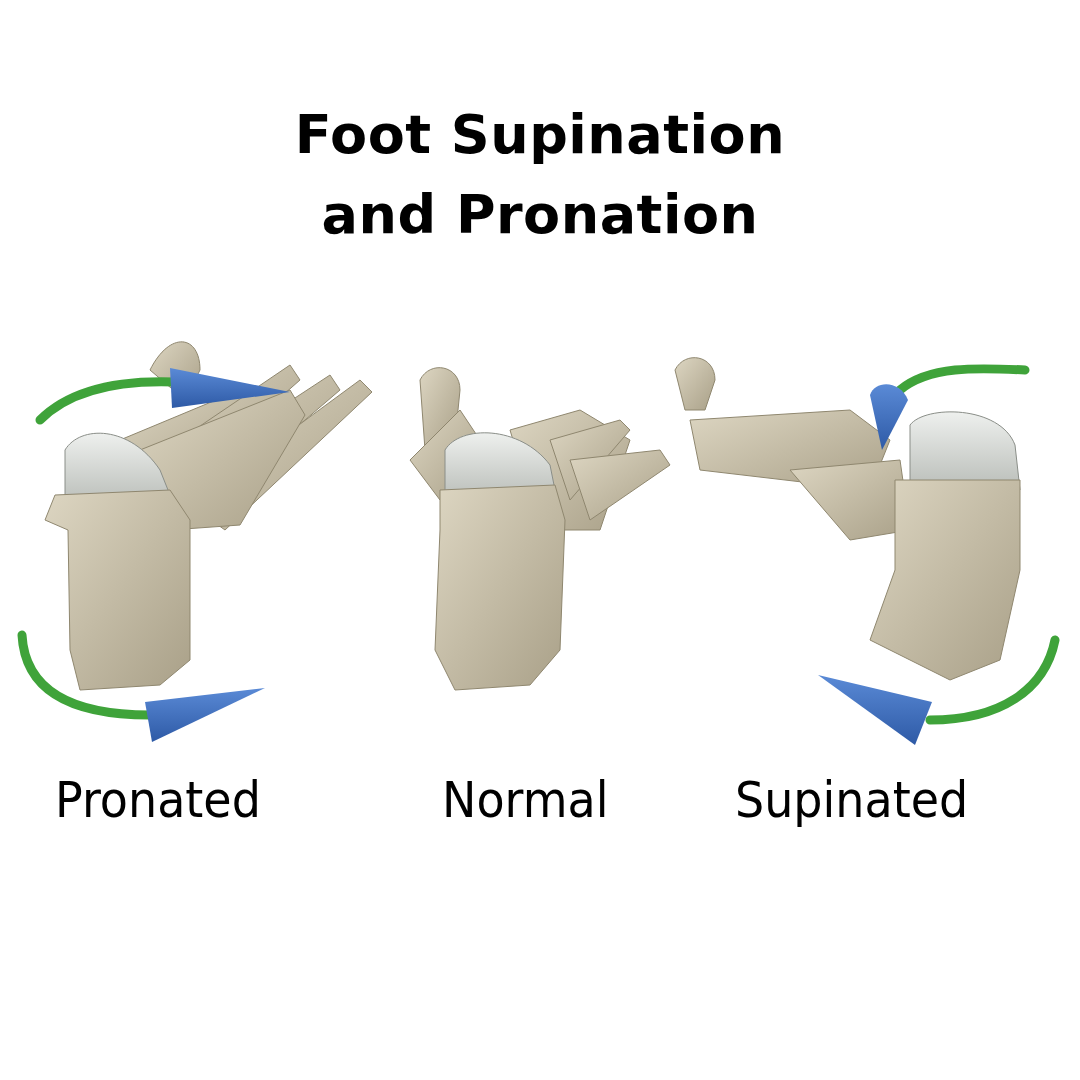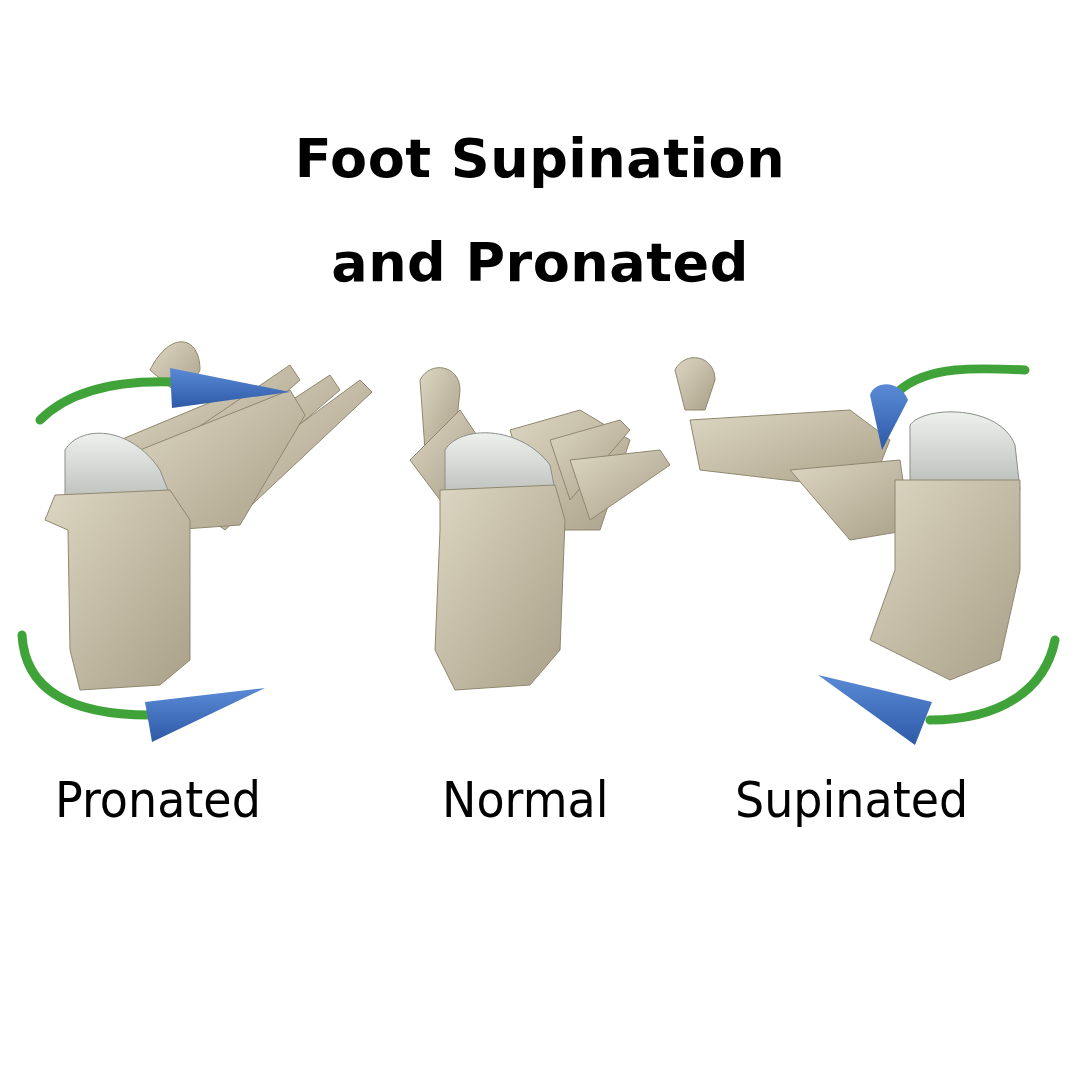--- a/index.html
+++ b/index.html
@@ -1,28 +1,28 @@
 <!DOCTYPE html>
 <html><head>
   <meta charset="utf-8">
   <style>
     html, body { margin: 0; padding: 0; background: #ffffff; }
     body { width: 1080px; height: 1080px; position: relative; overflow: hidden; font-family: "DejaVu Sans", sans-serif; }
     .title { position: absolute; left: 0; top: 95px; width: 1080px; text-align: center; font-family: "DejaVu Sans", sans-serif; font-weight: bold; font-size: 54px; line-height: 80px; color: #000; letter-spacing: 0.5px; }
-    .title span { display: block; margin-top: 24px; }
+    .title span { display: block; }
     .figure { position: absolute; }
     .label { position: absolute; top: 765px; font-family: "DejaVu Sans", sans-serif; font-size: 50px; font-weight: normal; color: #000; line-height: 70px; transform: scaleX(0.92); transform-origin: left center; }
     svg { display: block; }
   </style>
 </head>
 <body>
 
 <div class="title">
   <span>Foot Supination</span>
-  <span>and Pronated</span>
+  <span>and Pronation</span>
 </div>
 
 <div class="figure" style="left:0; top:330px;">
   <svg width="400" height="420" viewBox="0 0 400 420">
     <defs>
       <linearGradient id="boneG" x1="0" y1="0" x2="1" y2="1">
         <stop offset="0" stop-color="#ddd6c2"></stop>
           <stop offset="1" stop-color="#a9a088"></stop>
       </linearGradient>
       <linearGradient id="cartG" x1="0" y1="0" x2="0" y2="1">

